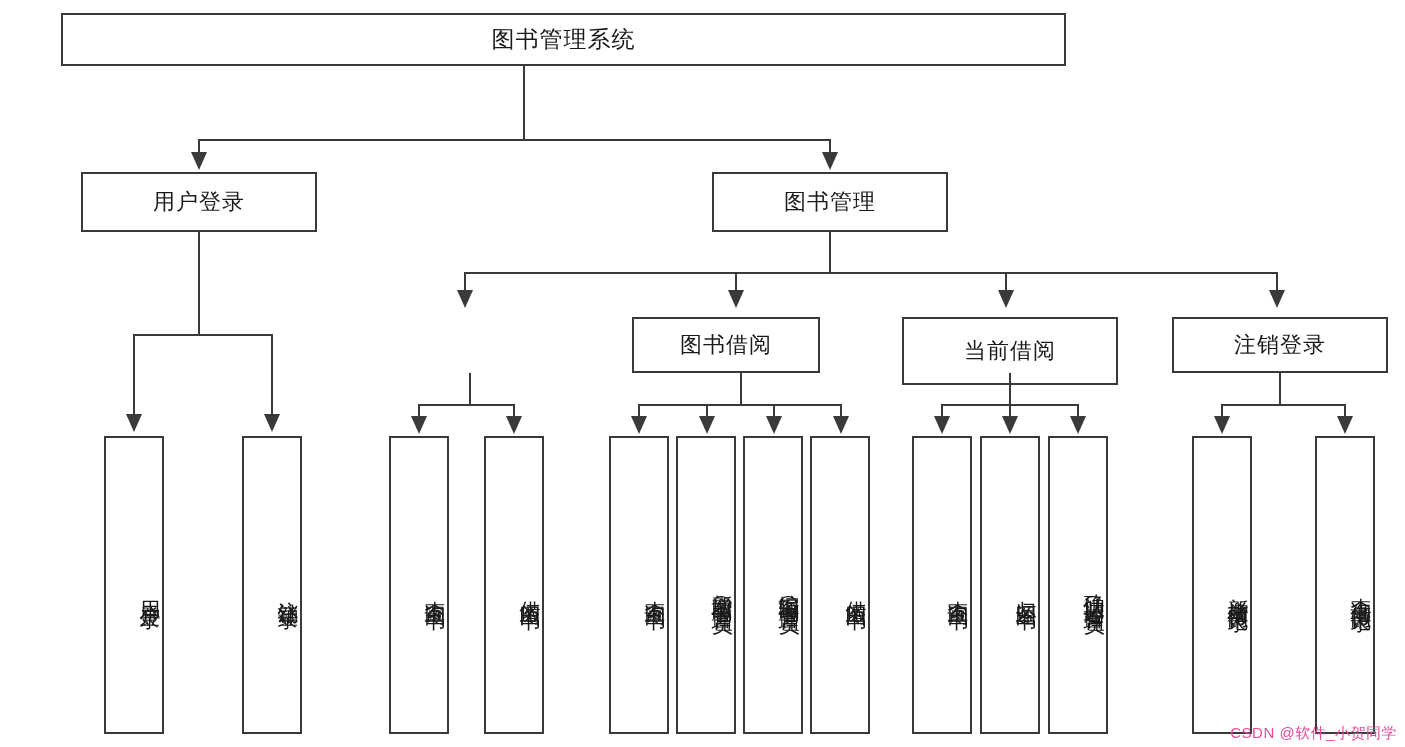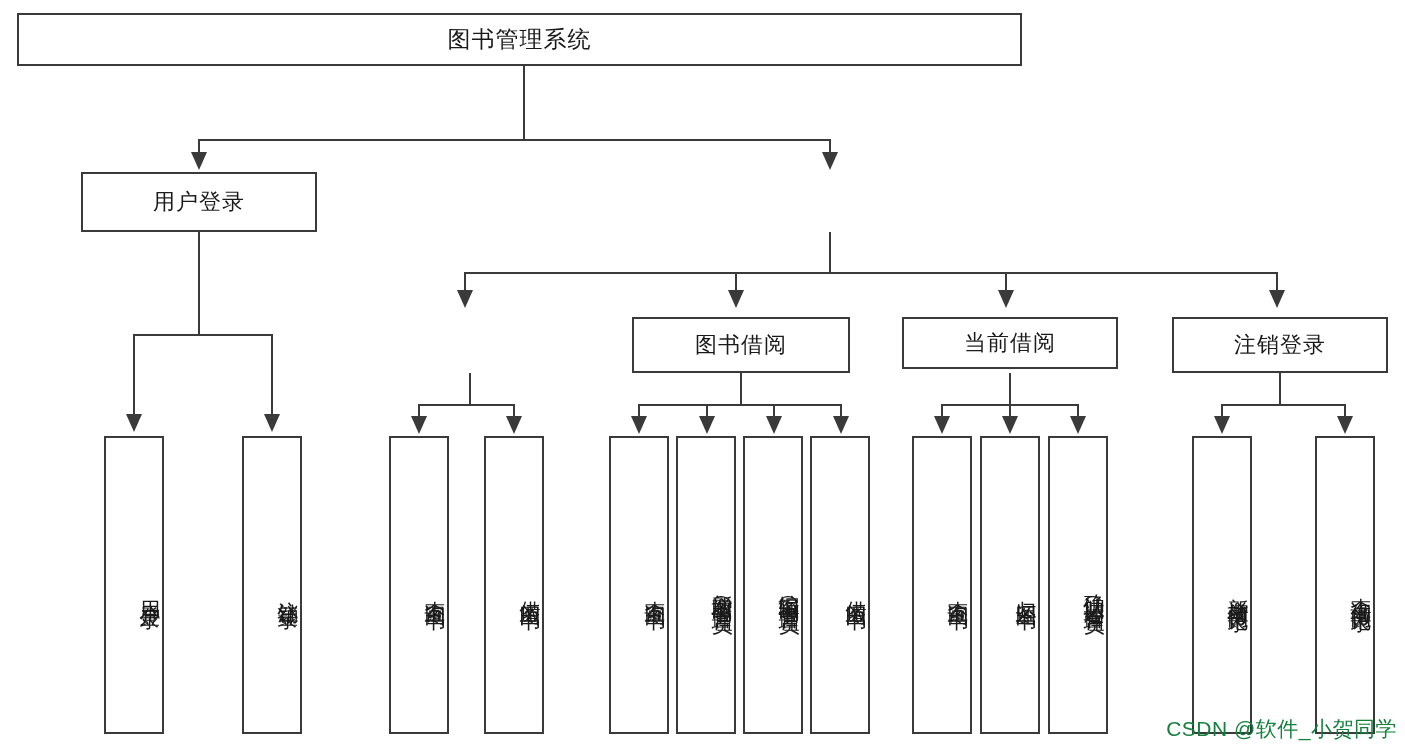--- a/index.html
+++ b/index.html
@@ -28,20 +28,21 @@
     justify-content: center;
     text-align: center;
     line-height: 1.18;
   }
   .node.h {
     font-size: 22px;
     letter-spacing: 1px;
   }
   .node.root {
     font-size: 23px;
+    margin-left: 44px;
   }
   .node.v {
     writing-mode: vertical-rl;
     text-orientation: upright;
     font-size: 21px;
     letter-spacing: 3px;
     padding-top: 10px;
     align-items: flex-start;
     justify-content: center;
   }
@@ -64,22 +65,22 @@
     width: 0;
     height: 0;
     border-left: 8px solid transparent;
     border-right: 8px solid transparent;
     border-top: 18px solid #3a3a3a;
   }
   #watermark {
     position: absolute;
     right: 8px;
     bottom: 4px;
-    font-size: 21px;
-    color: #15803d;
+    font-size: 15px;
+    color: #ec4899;
     white-space: nowrap;
     letter-spacing: 0.5px;
   }
 </style>
 </head>
 <body>
 
 <div id="canvas">
 
   <div class="node h root" style="left:17px; top:13px; width:1005px; height:53px;">
@@ -93,43 +94,46 @@
   <div class="lineV" style="left:198px; top:139px; height:18px;"></div>
   <div class="arrow" style="left:191px; top:152px;"></div>
 
   <div class="lineV" style="left:829px; top:139px; height:18px;"></div>
   <div class="arrow" style="left:822px; top:152px;"></div>
 
   <div class="node h" style="left:81px; top:172px; width:236px; height:60px;">
     <span>用户登录</span>
   </div>
 
+  <div class="node h" style="left:712px; top:172px; width:236px; height:60px;">
+    <span>图书管理</span>
+  </div>
 
   <div class="lineV" style="left:198px; top:232px; height:104px;"></div>
   <div class="lineH" style="left:133px; top:334px; width:139px;"></div>
   <div class="lineV" style="left:133px; top:334px; height:85px;"></div>
   <div class="arrow" style="left:126px; top:414px;"></div>
   <div class="lineV" style="left:271px; top:334px; height:85px;"></div>
   <div class="arrow" style="left:264px; top:414px;"></div>
 
   <div class="lineV" style="left:829px; top:232px; height:42px;"></div>
   <div class="lineH" style="left:464px; top:272px; width:814px;"></div>
   <div class="lineV" style="left:464px; top:272px; height:22px;"></div>
   <div class="arrow" style="left:457px; top:290px;"></div>
   <div class="lineV" style="left:735px; top:272px; height:22px;"></div>
   <div class="arrow" style="left:728px; top:290px;"></div>
   <div class="lineV" style="left:1005px; top:272px; height:22px;"></div>
   <div class="arrow" style="left:998px; top:290px;"></div>
   <div class="lineV" style="left:1276px; top:272px; height:22px;"></div>
   <div class="arrow" style="left:1269px; top:290px;"></div>
 
-  <div class="node h" style="left:632px; top:317px; width:218px; height:56px;">
+  <div class="node h" style="left:632px; top:317px; width:188px; height:56px;">
     <span>图书借阅</span>
   </div>
-  <div class="node h" style="left:902px; top:317px; width:216px; height:52px;">
+  <div class="node h" style="left:902px; top:317px; width:216px; height:68px;">
     <span>当前借阅</span>
   </div>
   <div class="node h" style="left:1172px; top:317px; width:216px; height:56px;">
     <span>注销登录</span>
   </div>
 
   <div class="lineV" style="left:469px; top:373px; height:33px;"></div>
   <div class="lineH" style="left:418px; top:404px; width:96px;"></div>
   <div class="lineV" style="left:418px; top:404px; height:16px;"></div>
   <div class="arrow" style="left:411px; top:416px;"></div>

